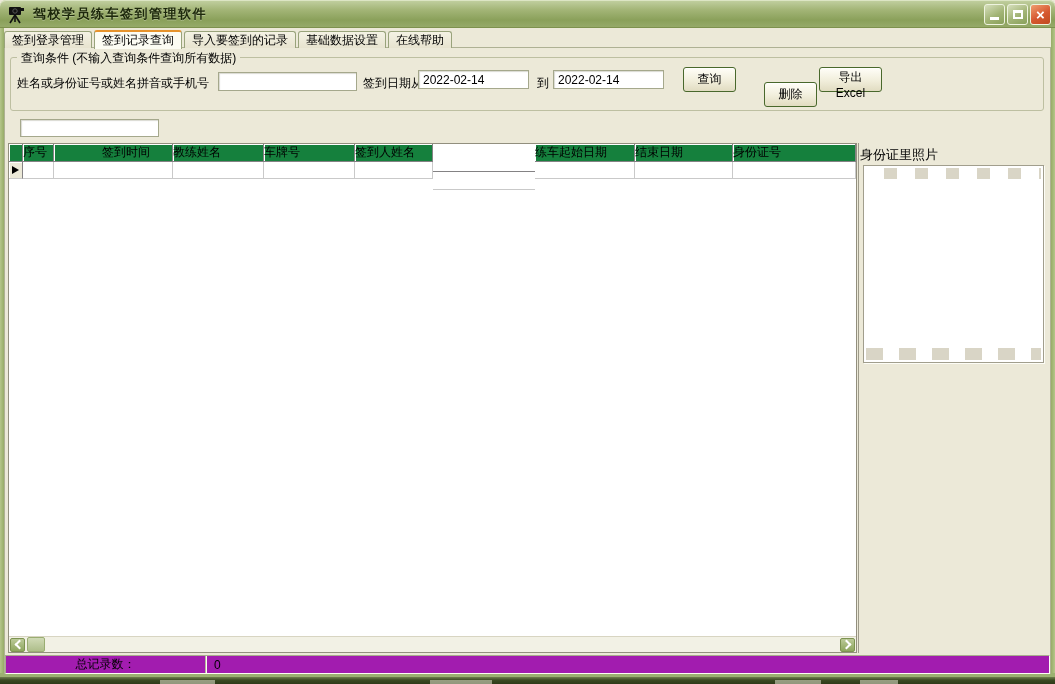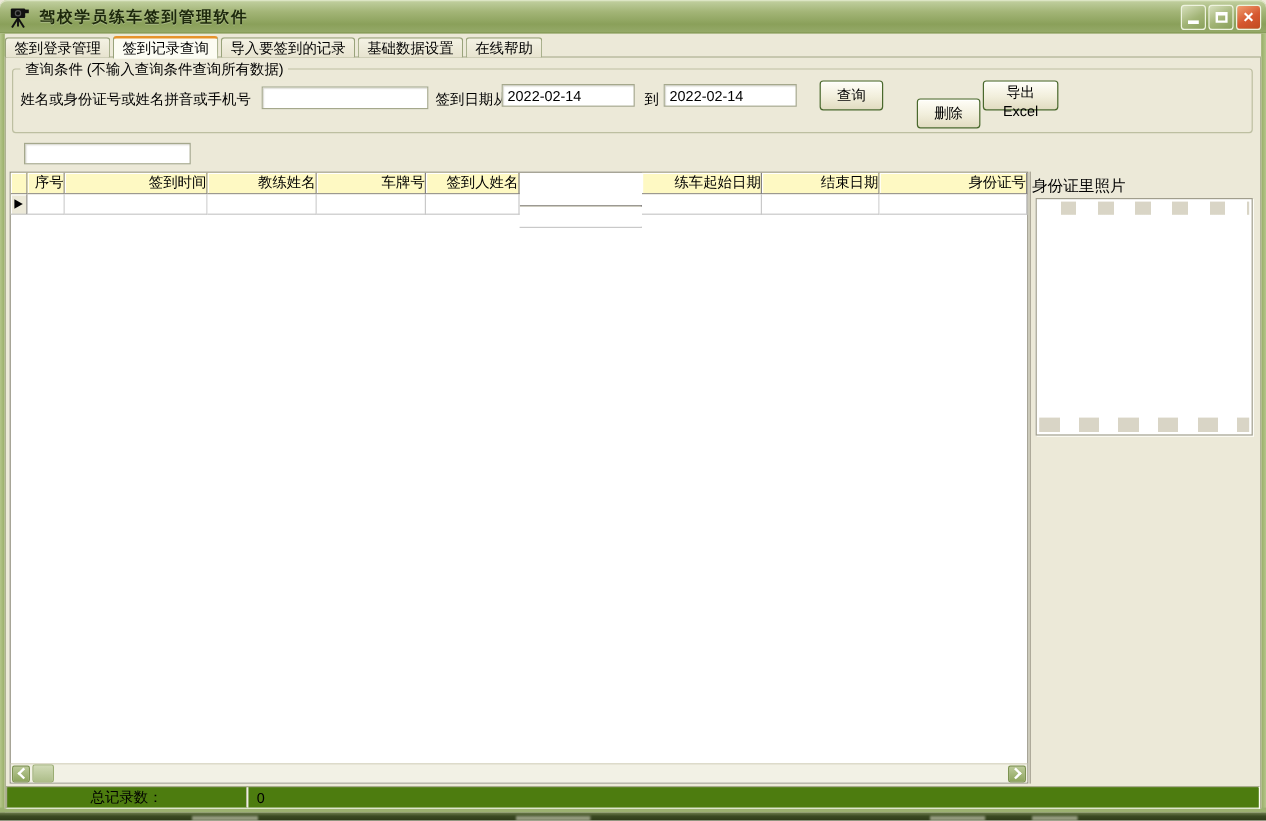--- a/index.html
+++ b/index.html
@@ -49,23 +49,23 @@
     box-sizing:border-box;font-family:"Liberation Sans",sans-serif;font-size:12px;padding:1px 4px;
     box-shadow:inset 1px 1px 1px rgba(130,130,105,.3);outline:none;}
   .xbtn{position:absolute;height:25px;border:1px solid #49682c;border-radius:3px;
     background:linear-gradient(180deg,#fffef8 0%,#f1eedb 55%,#e1dcc1 100%);
     font-family:"Liberation Sans",sans-serif;font-size:12px;box-shadow:inset 0 1px 0 #fff;cursor:default;}
   .quick-input{position:absolute;left:20px;top:119px;width:139px;height:18px;}
   
   .grid{position:absolute;left:8px;top:143px;width:849px;height:510px;background:#fff;
     border:1px solid #928f7e;box-sizing:border-box;}
   .gheader{display:flex;height:18px;}
-  .hcell{box-sizing:border-box;background:#fef9c3;border-right:1px solid #848284;
+  .hcell{box-sizing:border-box;background:#15803d;border-right:1px solid #848284;
     border-bottom:1px solid #848284;box-shadow:inset 1px 1px 0 #fff;
-    text-align:right;line-height:16px;overflow:hidden;white-space:nowrap;}
+    text-align:left;line-height:16px;overflow:hidden;white-space:nowrap;}
   .grow{display:flex;height:17px;}
   .dcell{box-sizing:border-box;border-right:1px solid #c9c9c9;border-bottom:1px solid #c9c9c9;background:#fff;}
   .selcell{background:#ece9d8;border-right:1px solid #848284;box-shadow:inset 1px 1px 0 #fff;
     display:flex;align-items:center;justify-content:center;}
   .tri{width:0;height:0;border-left:7px solid #000;border-top:4px solid transparent;border-bottom:4px solid transparent;}
   .c0{width:14px;} .c1{width:31px;} .c2{width:119px;padding-left:48px;} .c3{width:91px;} .c4{width:91px;}
   .c5{width:78px;} .c6{width:102px;margin-top:27px;} .c7{width:100px;} .c8{width:98px;} .c9{flex:1;}
   .hscroll{position:absolute;left:0;bottom:0;width:100%;height:16px;background:#f2f1e5;
     border-top:1px solid #d8d5c2;box-sizing:border-box;display:flex;align-items:center;}
   .sbtn{width:15px;height:14px;border-radius:2px;border:1px solid #7d9351;box-sizing:border-box;
@@ -78,21 +78,21 @@
   
   .vdivider{position:absolute;left:858px;top:143px;width:1px;height:510px;background:#9e9b8a;}
   .photo-title{position:absolute;left:860px;top:146px;width:188px;font-size:13px;}
   .photo-box{position:absolute;left:863px;top:165px;width:181px;height:198px;background:#fff;
     border:1px solid #a19e8d;box-sizing:border-box;box-shadow:1px 1px 0 #fdfdf6;}
   .film-top{position:absolute;left:2px;right:2px;top:2px;height:11px;
     background:repeating-linear-gradient(90deg,#fff 0 18px,#d9d5c6 18px 31px);}
   .film-bottom{position:absolute;left:2px;right:2px;bottom:2px;height:12px;
     background:repeating-linear-gradient(90deg,#d9d5c6 0 17px,#fff 17px 33px);}
   
-  .statusbar{position:absolute;left:5px;top:655px;width:1045px;height:19px;background:#4d7c0f;
+  .statusbar{position:absolute;left:5px;top:655px;width:1045px;height:19px;background:#a21caf;
     border:1px solid;border-color:#a9ac8e #fdfdf4 #fdfdf4 #a9ac8e;box-sizing:border-box;
     display:flex;align-items:center;}
   .status-left{width:199px;height:100%;line-height:16px;text-align:center;
     border-right:1px solid #b6b89b;box-shadow:1px 0 0 #fdfdf4;}
   .status-value{padding-left:8px;}
 </style>
 </head>
 <body>
 
 <div class="window">

